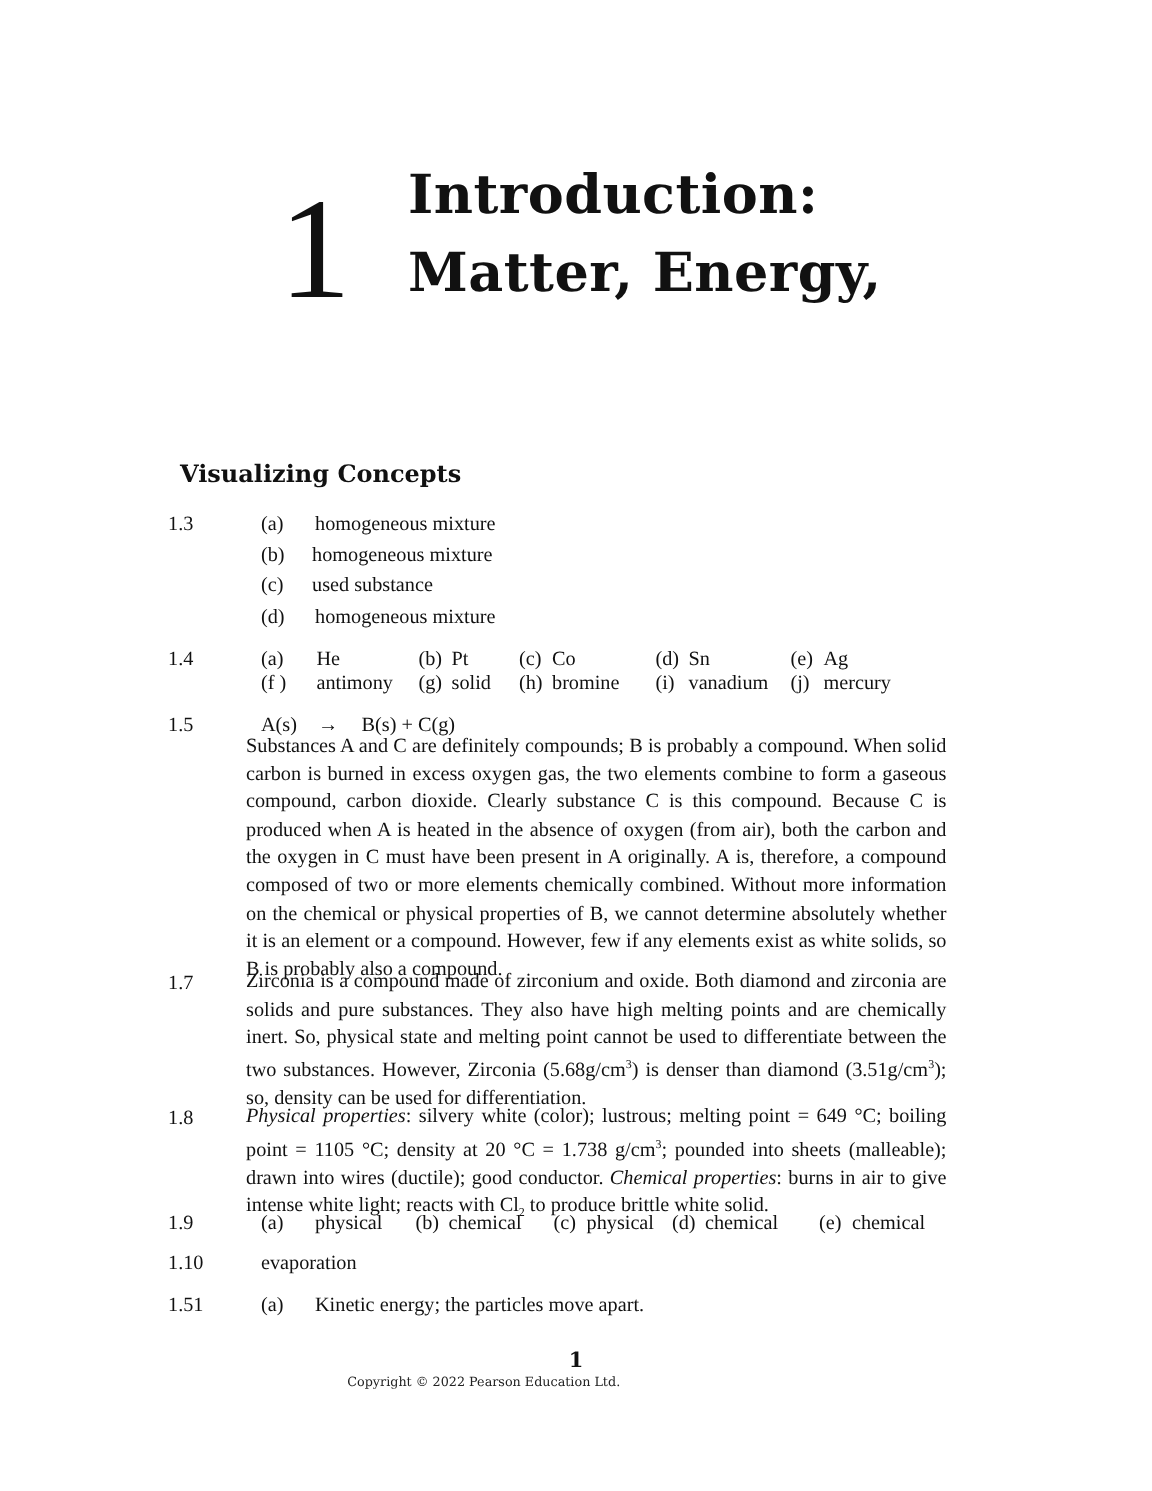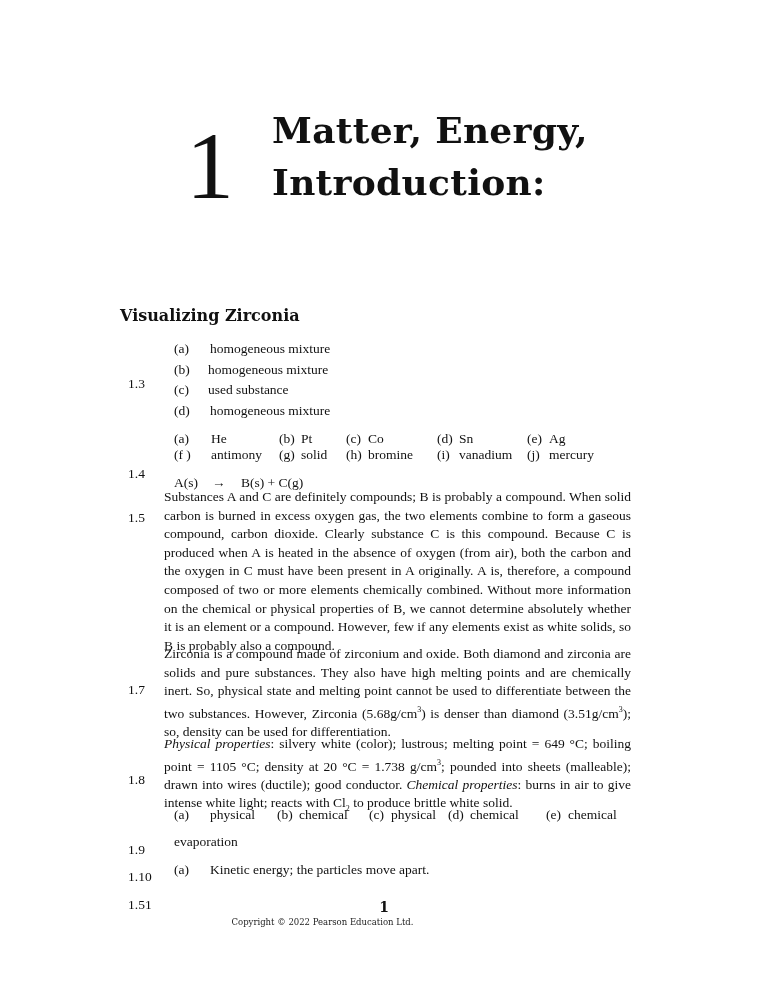--- a/index.html
+++ b/index.html
@@ -6,40 +6,40 @@
     body { width: 768px; height: 994px; position: relative; overflow: hidden;
            font-family: "DejaVu Serif", "Liberation Serif", serif; color: #111; }
     .chapter-num { position: absolute; left: 186px; top: 118px; font-size: 96px; line-height: 1;
                    font-family: "Liberation Serif", serif; font-weight: normal; color: #111; }
     .chapter-title { position: absolute; left: 272px; top: 104px; font-size: 36px; line-height: 52px;
                      font-weight: bold; font-family: "DejaVu Serif", serif; letter-spacing: 0.3px; color: #111; }
     .chapter-title div { white-space: nowrap; }
     .section-head { position: absolute; left: 120px; top: 306px; font-size: 16px; font-weight: bold;
                     font-family: "DejaVu Serif", serif; }
     .txt { font-family: "Liberation Serif", serif; font-size: 13.5px; }
-    .num { position: absolute; left: 128px; margin-top: 35px; }
+    .num { position: absolute; left: 112px; }
     .lbl { position: absolute; }
     .val { position: absolute; }
     .para { position: absolute; left: 164px; width: 467px; text-align: justify; line-height: 18.6px; }
     .para i { }
     .footer-page { position: absolute; left: 0; width: 768px; top: 899px; text-align: center; font-size: 14px;
                    font-weight: bold; font-family: "DejaVu Serif", serif; }
     .footer-copy { position: absolute; left: 0; width: 645px; top: 917px; text-align: center; font-size: 8.5px;
                    font-family: "DejaVu Serif", serif; color: #222; }
   </style>
 </head>
 <body>
 
 <div class="chapter-num">1</div>
 <div class="chapter-title">
+  <div>Introduction:</div>
   <div>Matter, Energy,</div>
-  <div>Introduction:</div>
 </div>
 
-<div class="section-head">Visualizing Zirconia</div>
+<div class="section-head">Visualizing Concepts</div>
 
 <div class="txt">
   <span class="num" style="top:341px">1.3</span>
   <span class="lbl" style="left:174px;top:341px">(a)</span>
   <span class="val" style="left:210px;top:341px">homogeneous mixture</span>
   <span class="lbl" style="left:174px;top:362px">(b)</span>
   <span class="val" style="left:208px;top:362px">homogeneous mixture</span>
   <span class="lbl" style="left:174px;top:382px">(c)</span>
   <span class="val" style="left:208px;top:382px">used substance</span>
   <span class="lbl" style="left:174px;top:403px">(d)</span>

